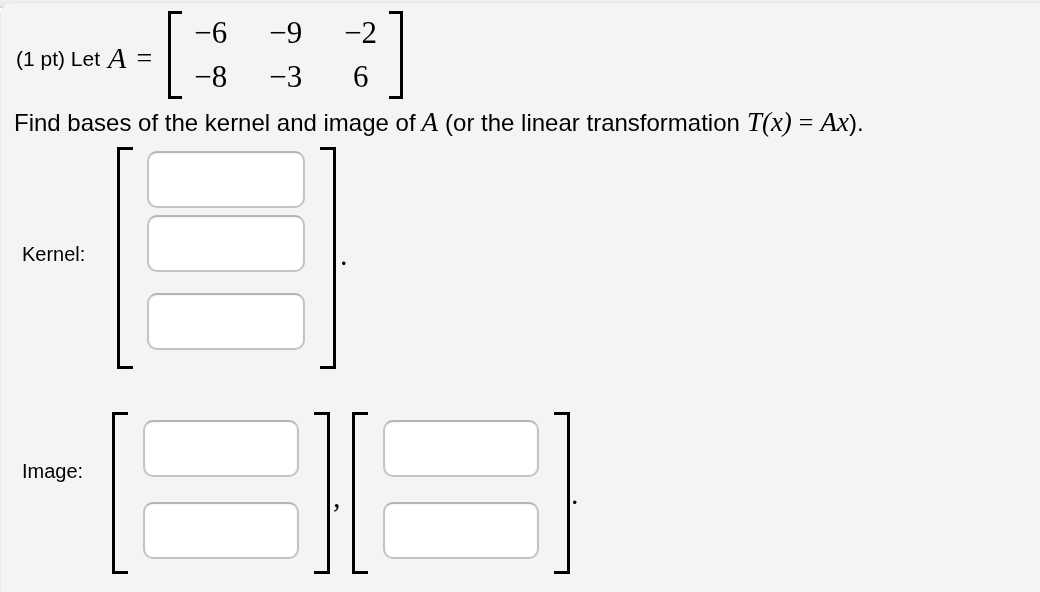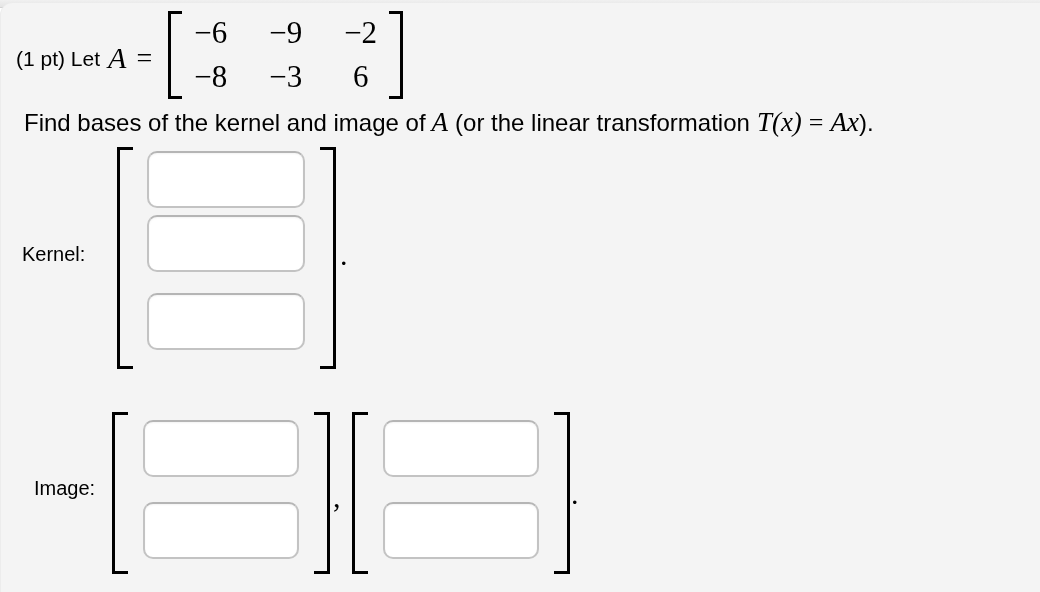--- a/index.html
+++ b/index.html
@@ -39,21 +39,21 @@
   .mbk-r { width:11px; border-right:3px solid #000; border-top:3px solid #000; border-bottom:3px solid #000; }
   .mgrid {
     display:grid; grid-template-columns:auto auto auto;
     column-gap:42px; row-gap:6px; padding:2px 12px;
     align-content:center; justify-items:center;
     font-family:"Liberation Serif","DejaVu Serif",serif; font-size:31px; line-height:38px;
   }
 
   
   .line2 {
-    position:absolute; left:24px; top:107px;
+    position:absolute; left:14px; top:107px;
     font-size:24px; white-space:nowrap;text-align:center;
   }
   .mi { font-family:"Liberation Serif","DejaVu Serif",serif; font-style:italic; font-size:27px; }
   .mr { font-family:"Liberation Serif","DejaVu Serif",serif; font-size:26px; }
   .m-a  { margin:0 7px 0 6px; }
   .m-tx { margin-left:7px; }
   .mr-eq{ margin:0 7px; }
 
   
   .vec { position:absolute; display:flex; }
@@ -75,21 +75,21 @@
   .k2 { margin-bottom:21px; }
 
   .img-vec1 { left:112px; top:412px; height:162px; }
   .img-vec2 { left:352px; top:412px; height:162px; }
   .cells-img { padding:8px 15px 0 15px; }
   .cells-img .answer { width:156px; }
   .i1 { margin-bottom:25px; }
 
   .row-label { position:absolute; font-size:20px; }
   .kernel-label { left:22px; top:243px; }
-  .image-label  { left:22px; top:477px;margin-left:12px; }
+  .image-label  { left:22px; top:460px; }
 
   .punct { position:absolute; font-family:"Liberation Serif","DejaVu Serif",serif; font-size:30px; line-height:30px; }
   .k-period { left:340px; top:240px; }
   .i-comma  { left:333px; top:482px; }
   .i-period { left:571px; top:479px; }
 </style>
 </head>
 <body>
 
 <div class="page">

